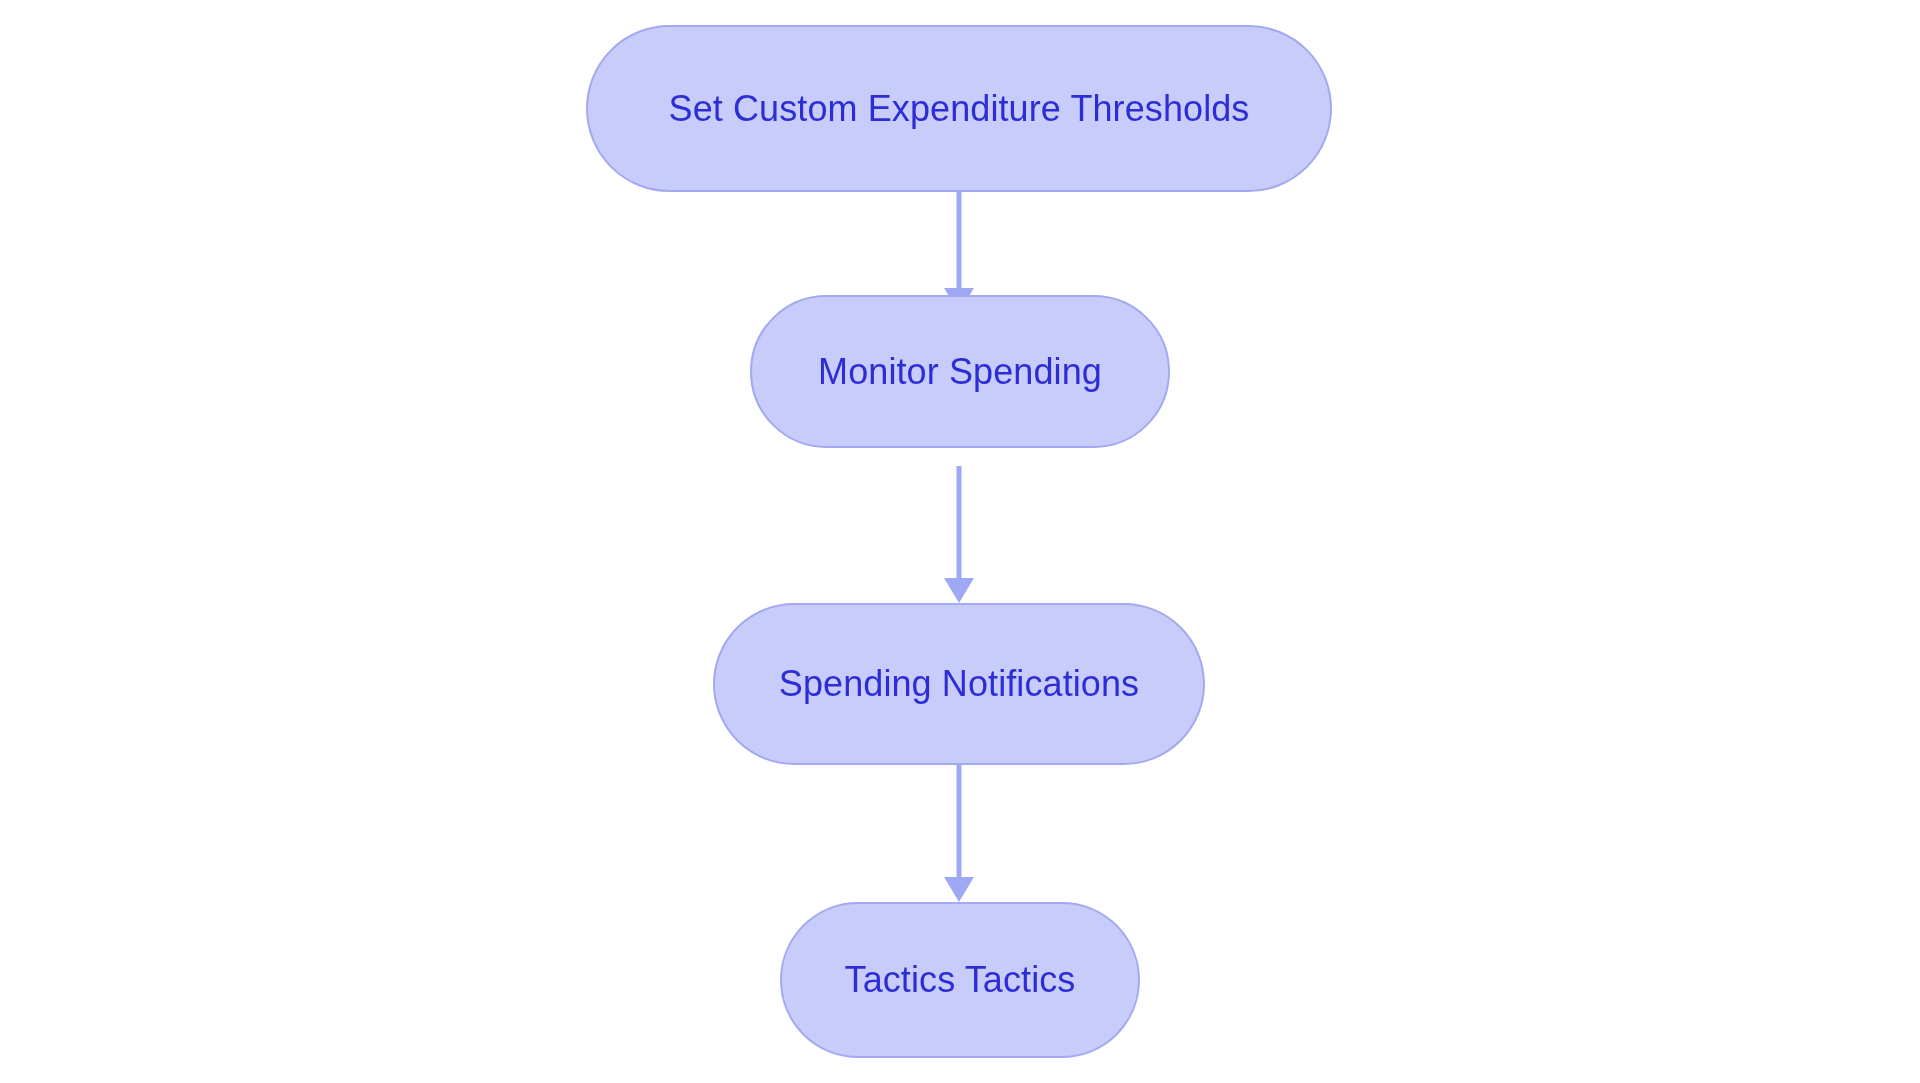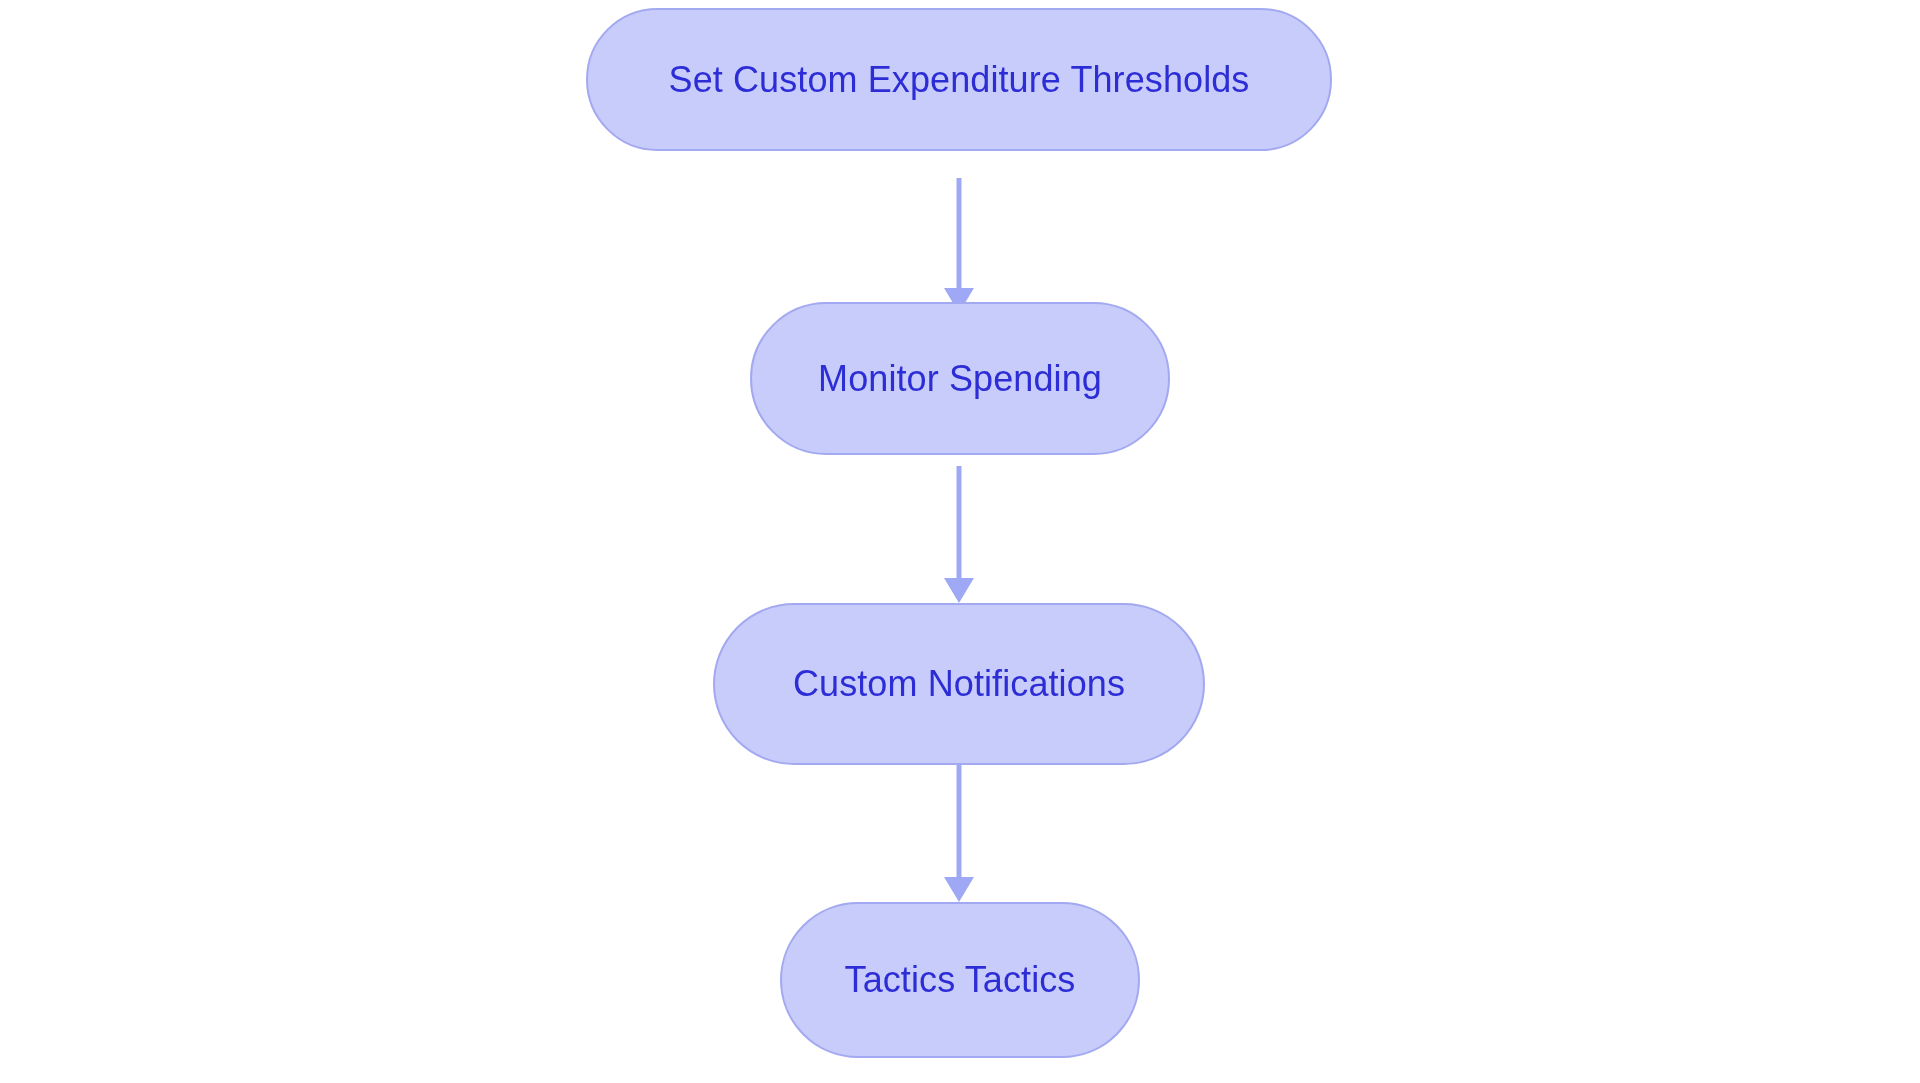--- a/index.html
+++ b/index.html
@@ -42,22 +42,22 @@
   .node-label {
     color: #2d2dd6;
     font-size: 36px;
     font-weight: 400;
     line-height: 1.2;
     letter-spacing: 0.1px;
     white-space: nowrap;
     font-family: "Liberation Sans", "DejaVu Sans", sans-serif;
   }
   
-  #node-1 { left: 586px; top: 8px;  width: 746px; height: 143px; }
-  #node-2 { left: 750px; top: 302px; width: 420px; height: 153px; }
+  #node-1 { left: 586px; top: 25px;  width: 746px; height: 167px; }
+  #node-2 { left: 750px; top: 295px; width: 420px; height: 153px; }
   #node-3 { left: 713px; top: 603px; width: 492px; height: 162px; }
   #node-4 { left: 780px; top: 902px; width: 360px; height: 156px; }
 </style>
 </head>
 <body>
 
 <div id="flow-canvas">
 
   <svg id="edge-layer" viewBox="0 0 1920 1083" width="1920" height="1083" xmlns="http://www.w3.org/2000/svg" aria-hidden="true">
 
@@ -79,20 +79,20 @@
 
   <div class="node" id="node-1">
     <span class="node-label">Set Custom Expenditure Thresholds</span>
   </div>
 
   <div class="node" id="node-2">
     <span class="node-label">Monitor Spending</span>
   </div>
 
   <div class="node" id="node-3">
-    <span class="node-label">Custom Notifications</span>
+    <span class="node-label">Spending Notifications</span>
   </div>
 
   <div class="node" id="node-4">
     <span class="node-label">Tactics Tactics</span>
   </div>
 
 </div>
 
 </body></html>

